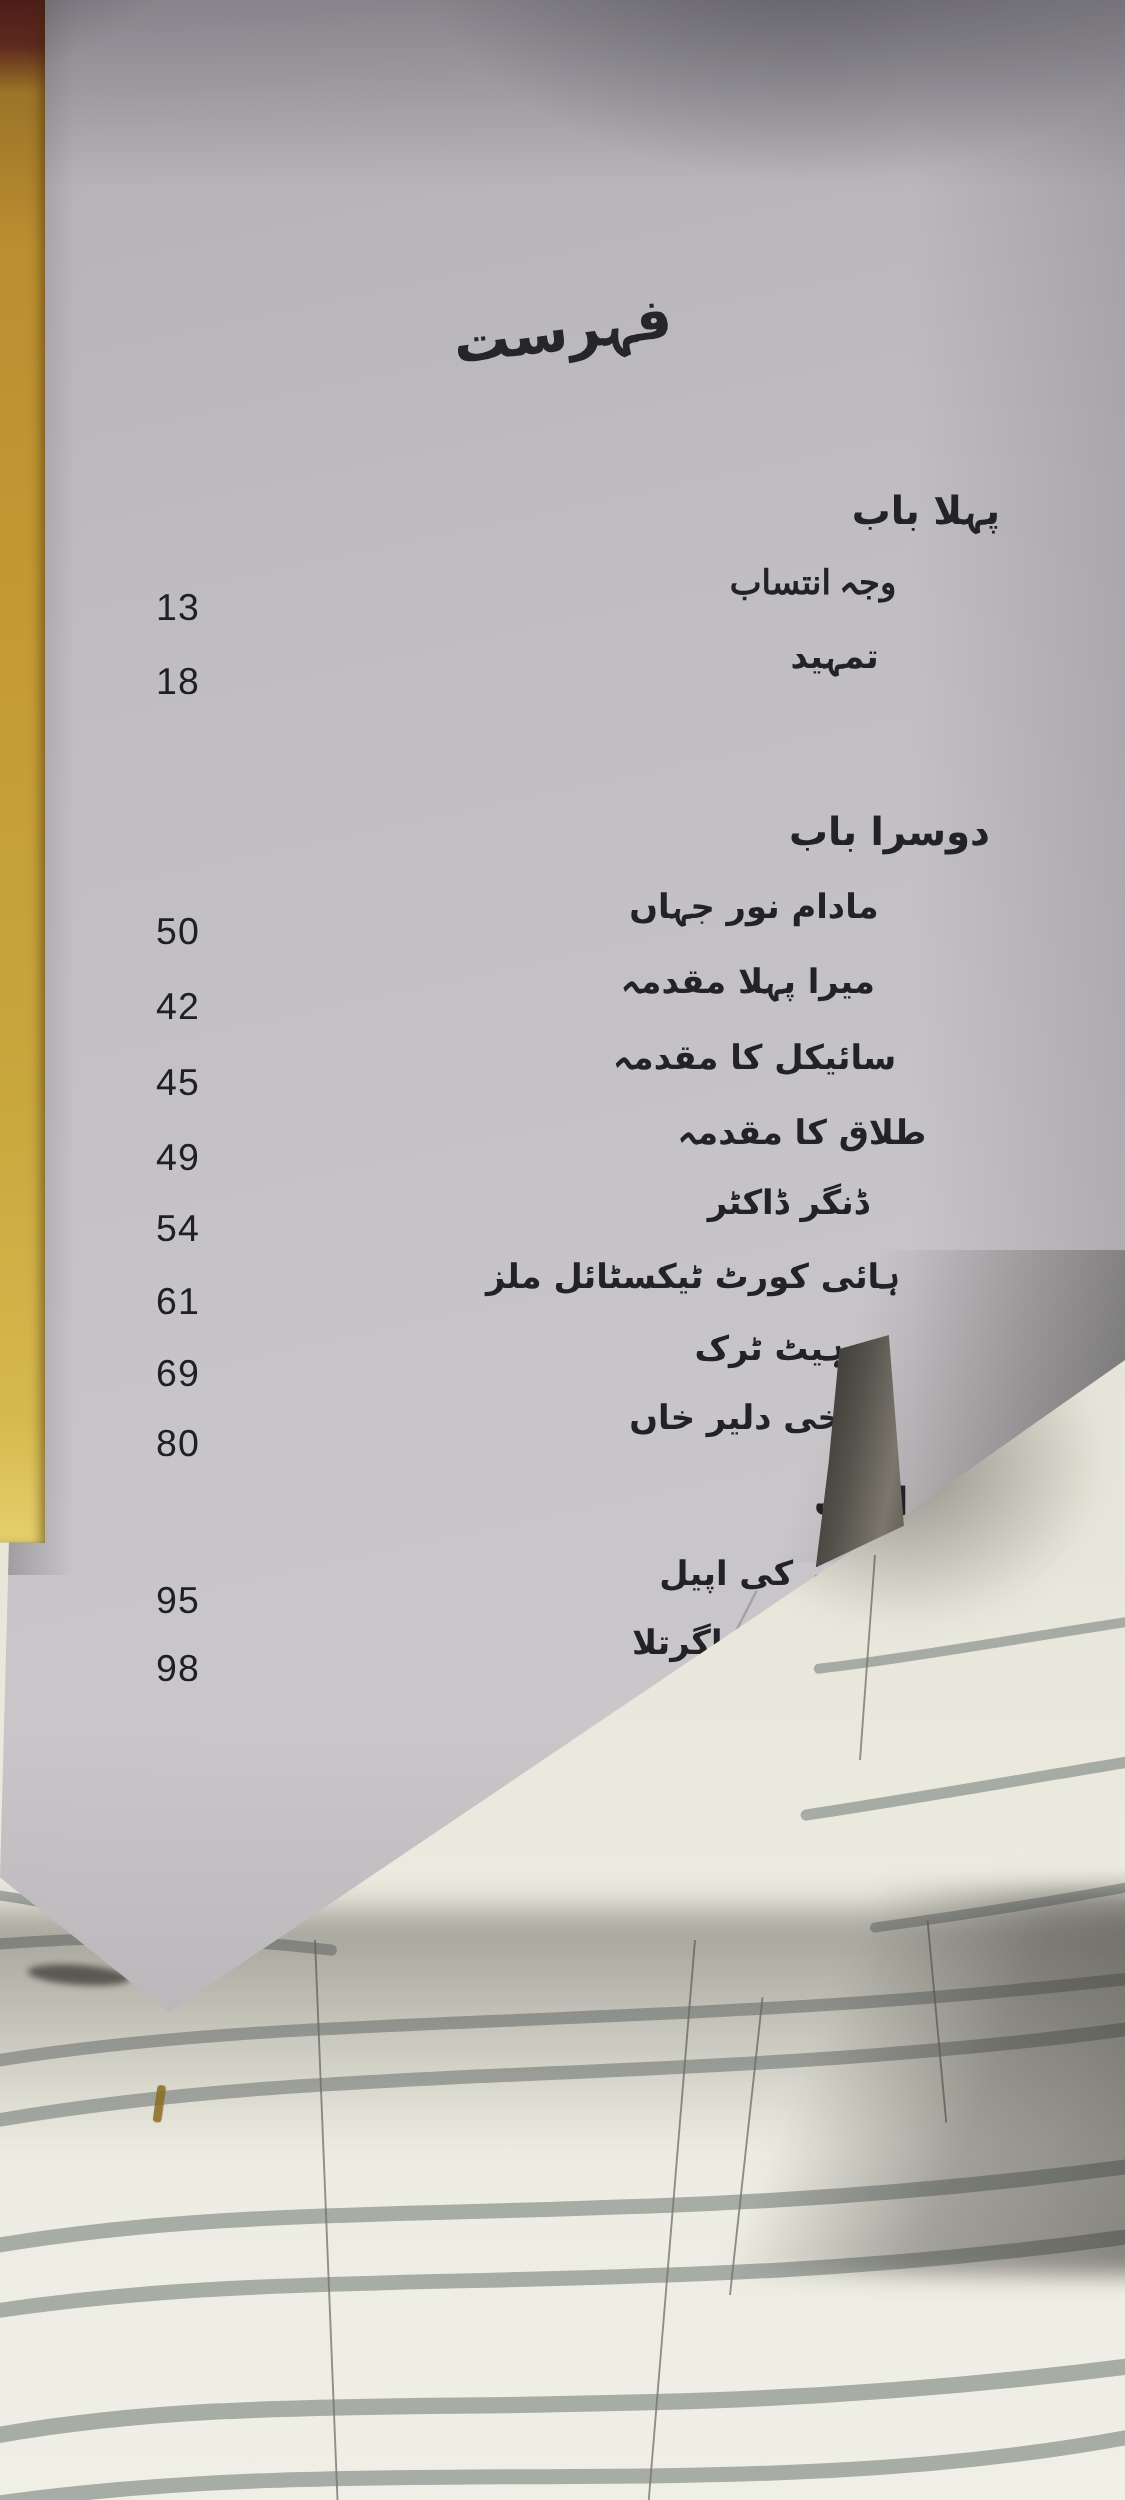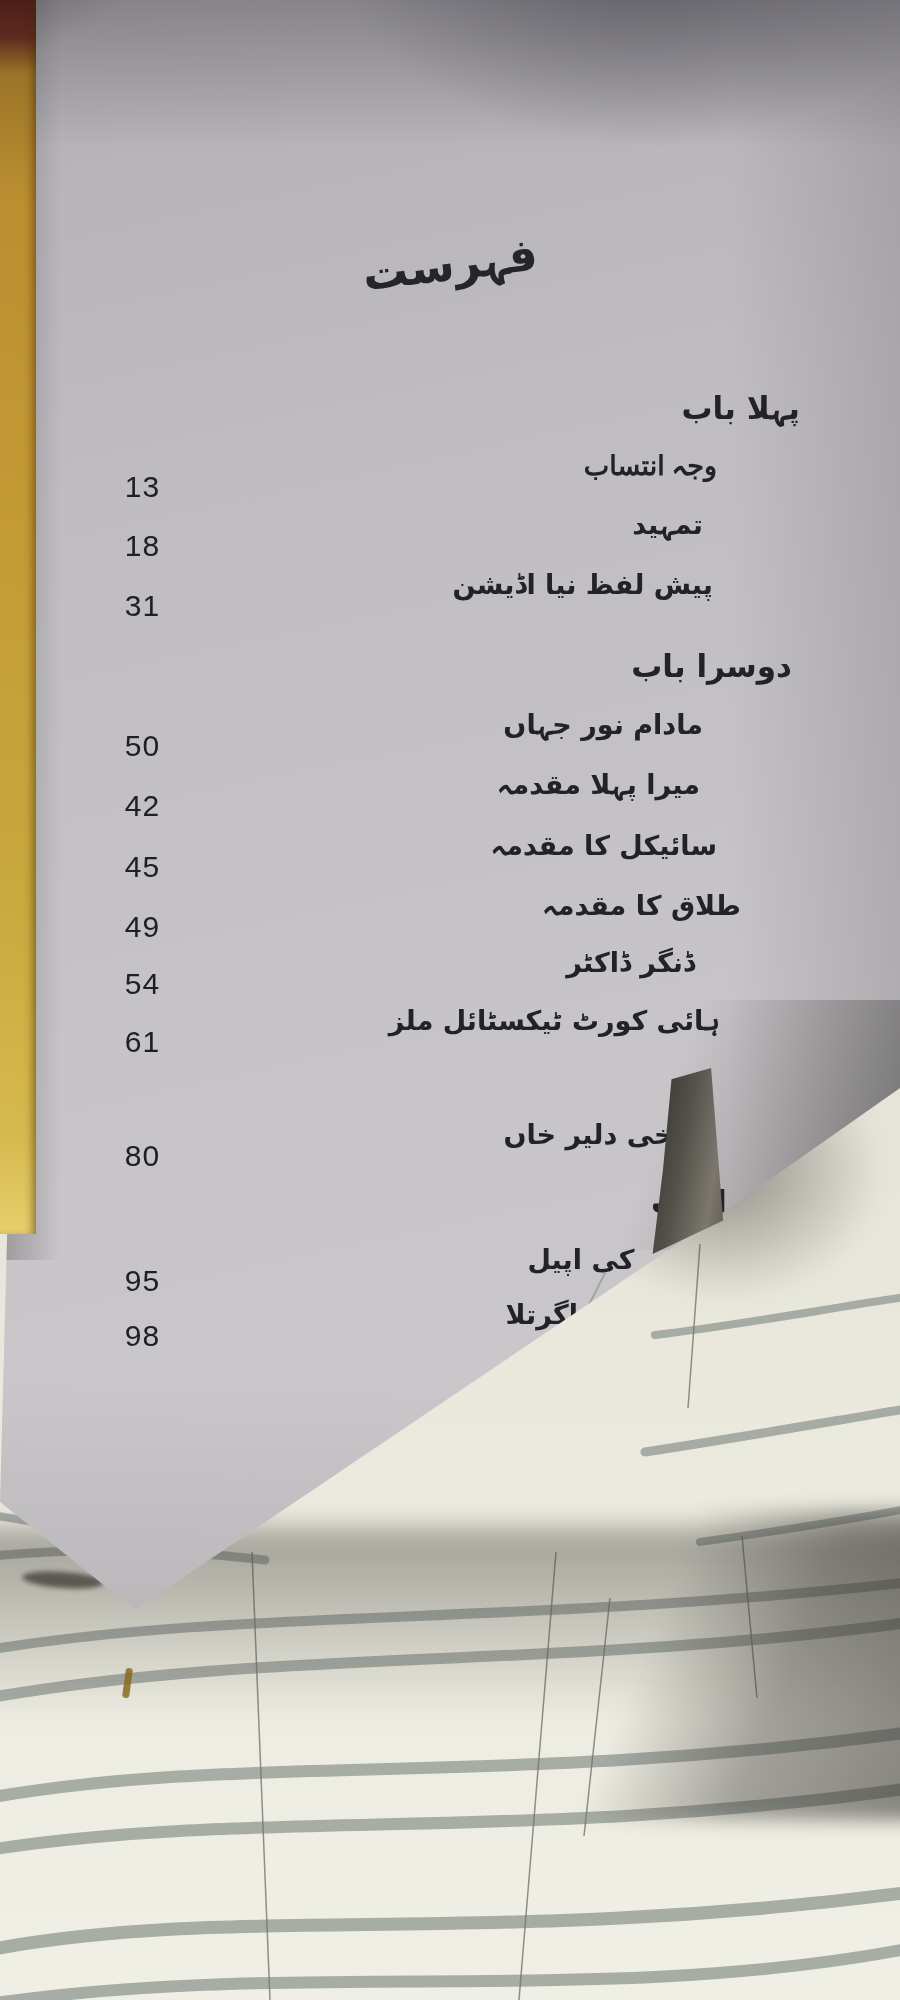--- a/index.html
+++ b/index.html
@@ -157,24 +157,20 @@
     <div id="toc">
         <div class="chapter-heading" style="top: 390px; right: 100px;">پہلا باب</div>
         <div class="toc-row" style="top: 449px;">
           <span class="pg">13</span>
           <span class="ttl" style="right: 183px; font-family: Liberation Serif, serif;">وجہ انتساب</span>
         </div>
         <div class="toc-row" style="top: 508px;">
           <span class="pg">18</span>
           <span class="ttl" style="right: 197px;">تمہید</span>
         </div>
-        <div class="toc-row" style="top: 568px;">
-          <span class="pg">31</span>
-          <span class="ttl" style="right: 187px;">پیش لفظ نیا اڈیشن</span>
-        </div>
         <div class="chapter-heading" style="top: 648px; right: 108px;">دوسرا باب</div>
         <div class="toc-row" style="top: 708px;">
           <span class="pg">50</span>
           <span class="ttl" style="right: 197px; margin-left: 36px;">مادام نور جہاں</span>
         </div>
         <div class="toc-row" style="top: 768px;">
           <span class="pg">42</span>
           <span class="ttl" style="right: 200px;">میرا پہلا مقدمہ</span>
         </div>
         <div class="toc-row" style="top: 829px;">
@@ -186,20 +182,24 @@
           <span class="ttl" style="right: 183px;">طلاق کا مقدمہ</span>
         </div>
         <div class="toc-row" style="top: 946px;">
           <span class="pg">54</span>
           <span class="ttl" style="right: 205px;">ڈنگر ڈاکٹر</span>
         </div>
         <div class="toc-row" style="top: 1004px;">
           <span class="pg">61</span>
           <span class="ttl" style="right: 180px;">ہائی کورٹ ٹیکسٹائل ملز</span>
         </div>
+        <div class="toc-row" style="top: 1062px;">
+          <span class="pg">69</span>
+          <span class="ttl" style="right: 225px;">ہیٹ ٹرک</span>
+        </div>
         <div class="toc-row" style="top: 1118px;">
           <span class="pg">80</span>
           <span class="ttl" style="right: 200px;">سخی دلیر خاں</span>
         </div>
         <div class="chapter-heading" style="top: 1184px; right: 98px;">تیسرا باب</div>
         <div class="toc-row" style="top: 1243px;">
           <span class="pg">95</span>
           <span class="ttl" style="right: 200px;">رحم کی اپیل</span>
         </div>
         <div class="toc-row" style="top: 1298px;">

